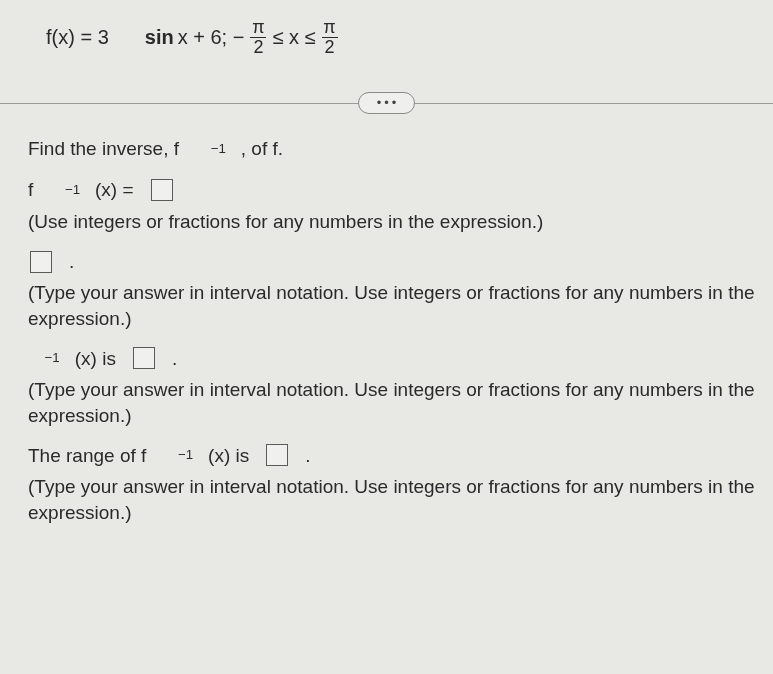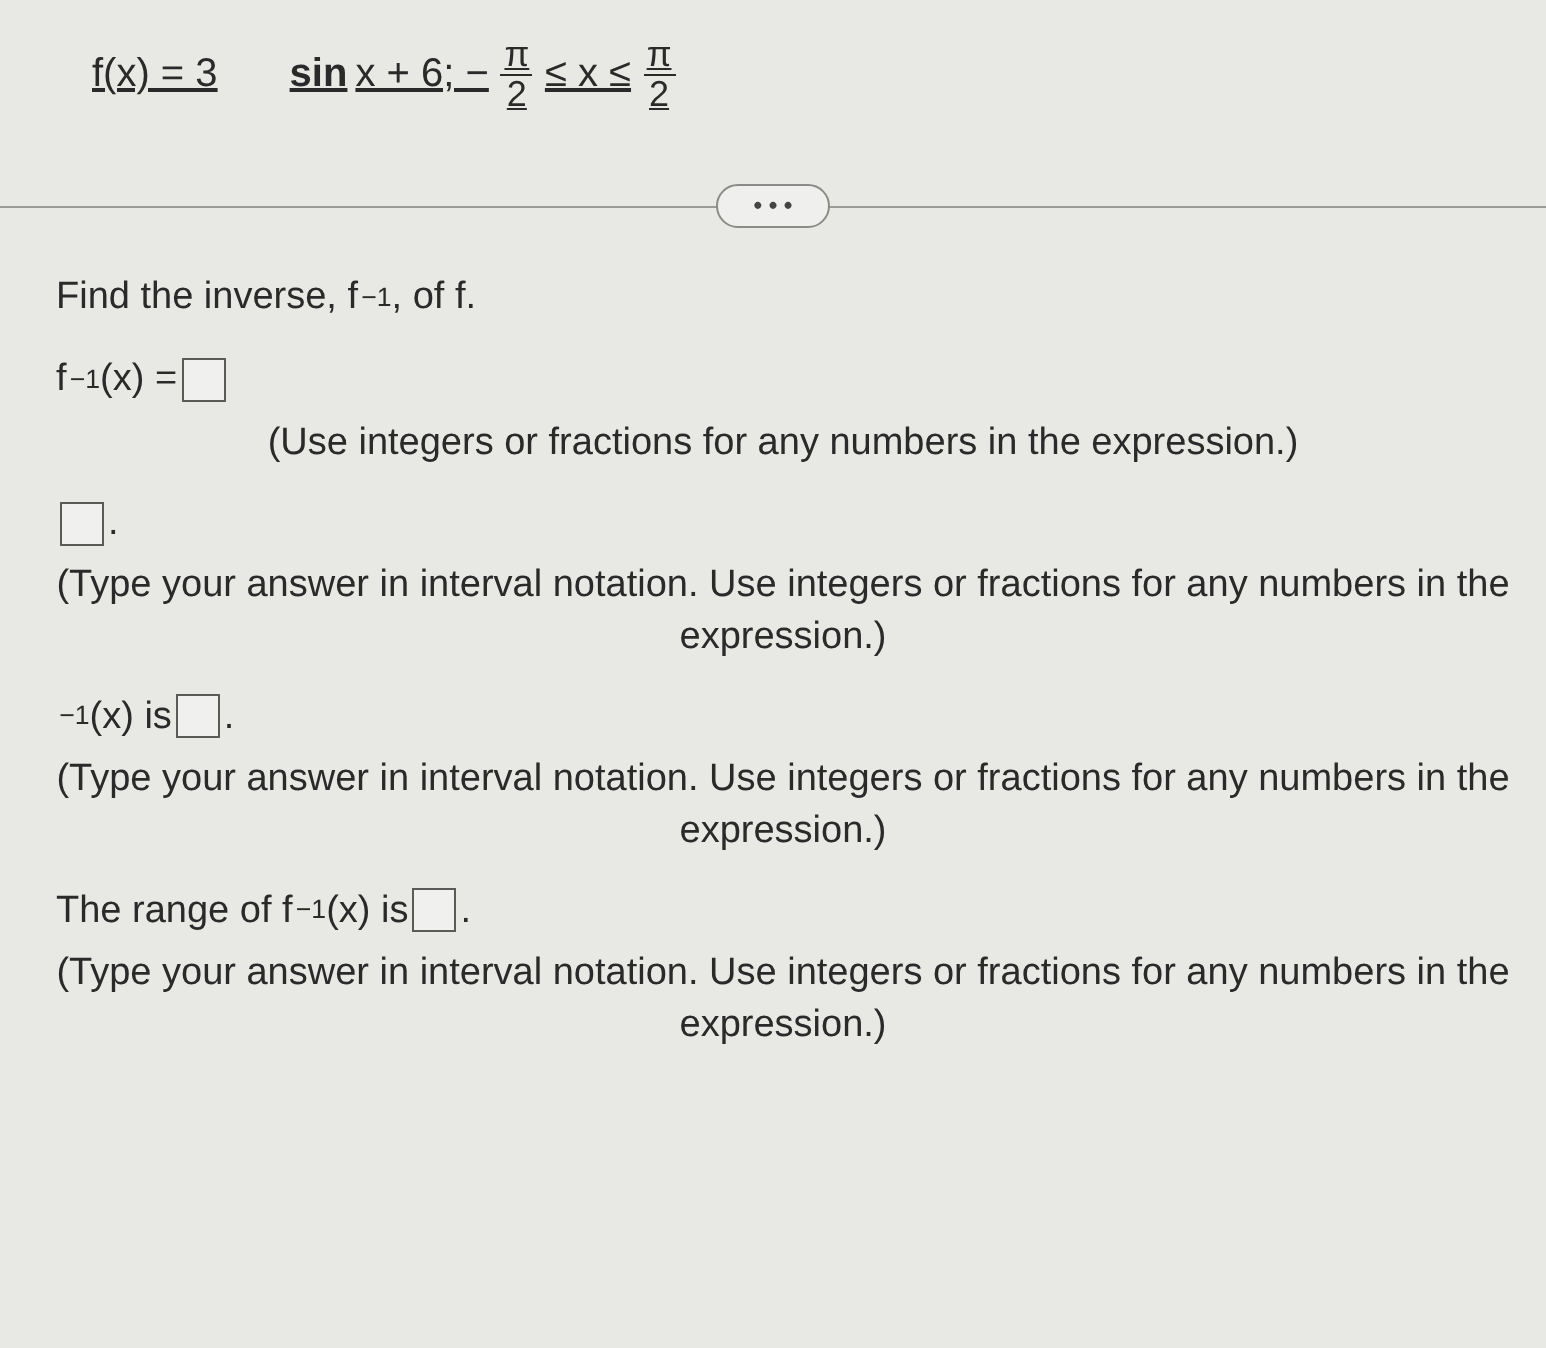--- a/index.html
+++ b/index.html
@@ -16,21 +16,20 @@
   }
   .wrap {
     padding: 10px 18px 18px 28px;
   }
   .eqn {
     font-size: 20px;
     padding: 8px 0 18px 18px;
     display: flex;
     align-items: center;
     gap: 4px;
-    text-decoration: underline;
   }
   .bold { font-weight: bold; margin-left: 32px; }
   .frac {
     display: inline-flex;
     flex-direction: column;
     align-items: center;
     vertical-align: middle;
     font-size: 18px;
     line-height: 1.05;
     margin: 0 2px;
@@ -54,36 +53,36 @@
     display: flex;
     align-items: center;
     justify-content: center;
     font-size: 13px;
     letter-spacing: 3px;
     color: #444;
     padding-left:3px;
   }
   .section { margin-top: 6px; }
   .p { margin: 10px 0 6px 0; }
-  .hint { margin: 2px 0 14px 0; text-align: center; }
+  .hint { margin: 2px 0 14px 0; }
   sup {
     font-size: 0.7em;
     vertical-align: super;
     line-height: 0;
   }
   .answer-box {
     display: inline-block;
     width: 20px;
     height: 20px;
     border: 1.5px solid #5a5a58;
     vertical-align: -3px;
     background: #f0f0ee;
     margin: 0 2px;
   }
-  .row { display:flex; align-items:center; flex-wrap:wrap; gap:0; }
+  .row { display:flex; align-items:center; flex-wrap:wrap; gap:15px; }
 </style>
 </head>
 <body>
 
 <div class="wrap">
 
   <div class="eqn">
     <span>f(x) = 3 </span>
     <span class="bold">sin</span>
     <span> x + 6;  −</span>

